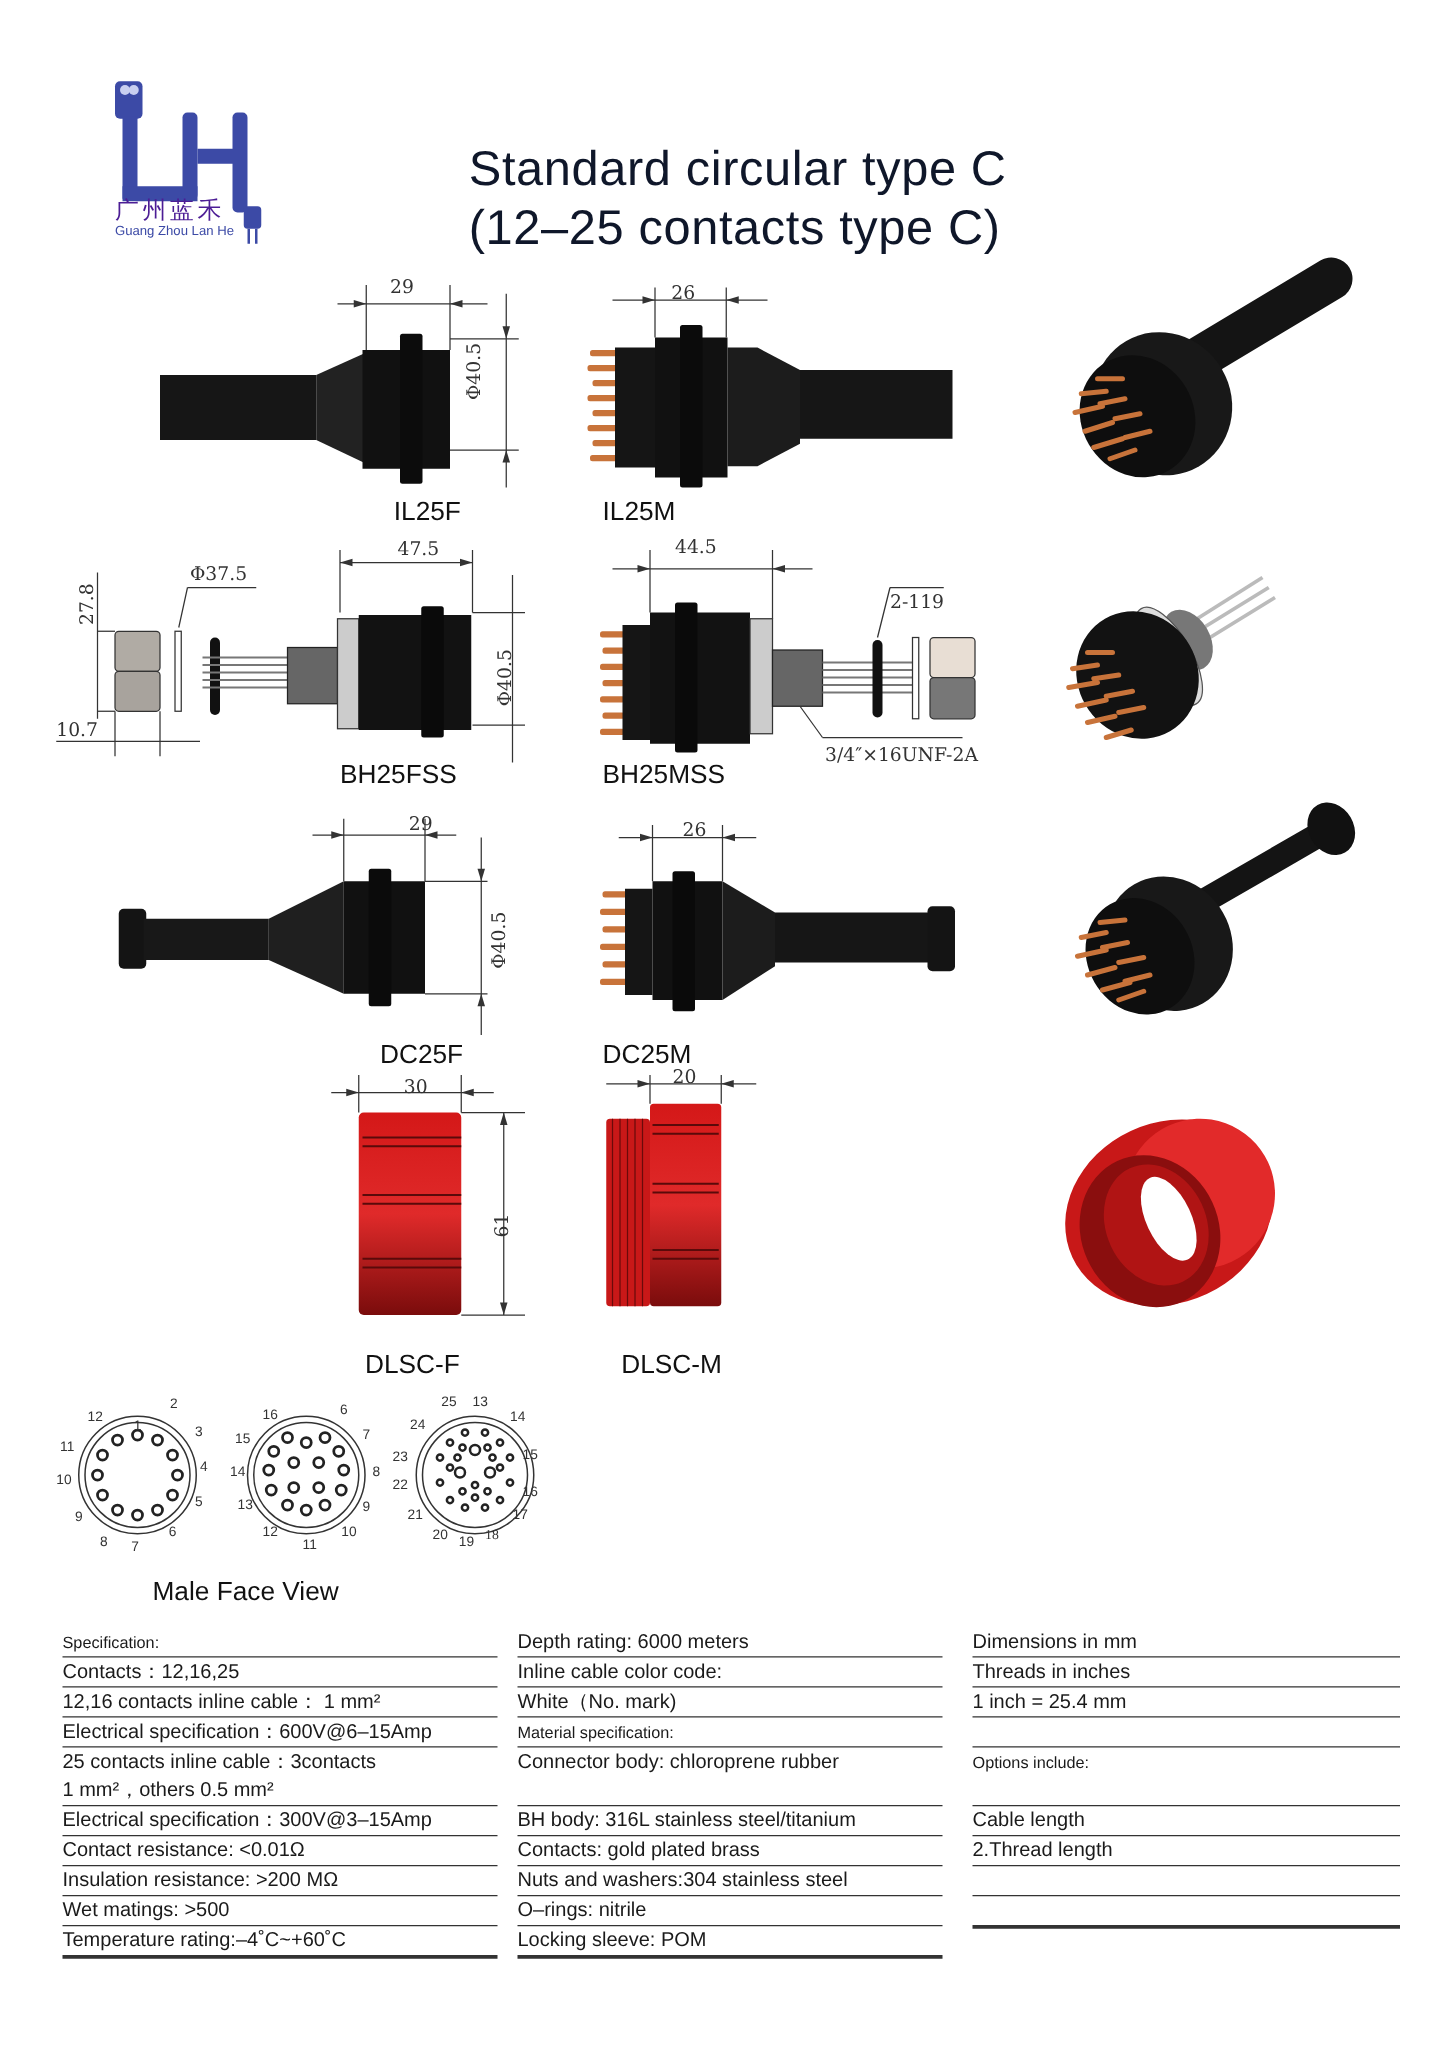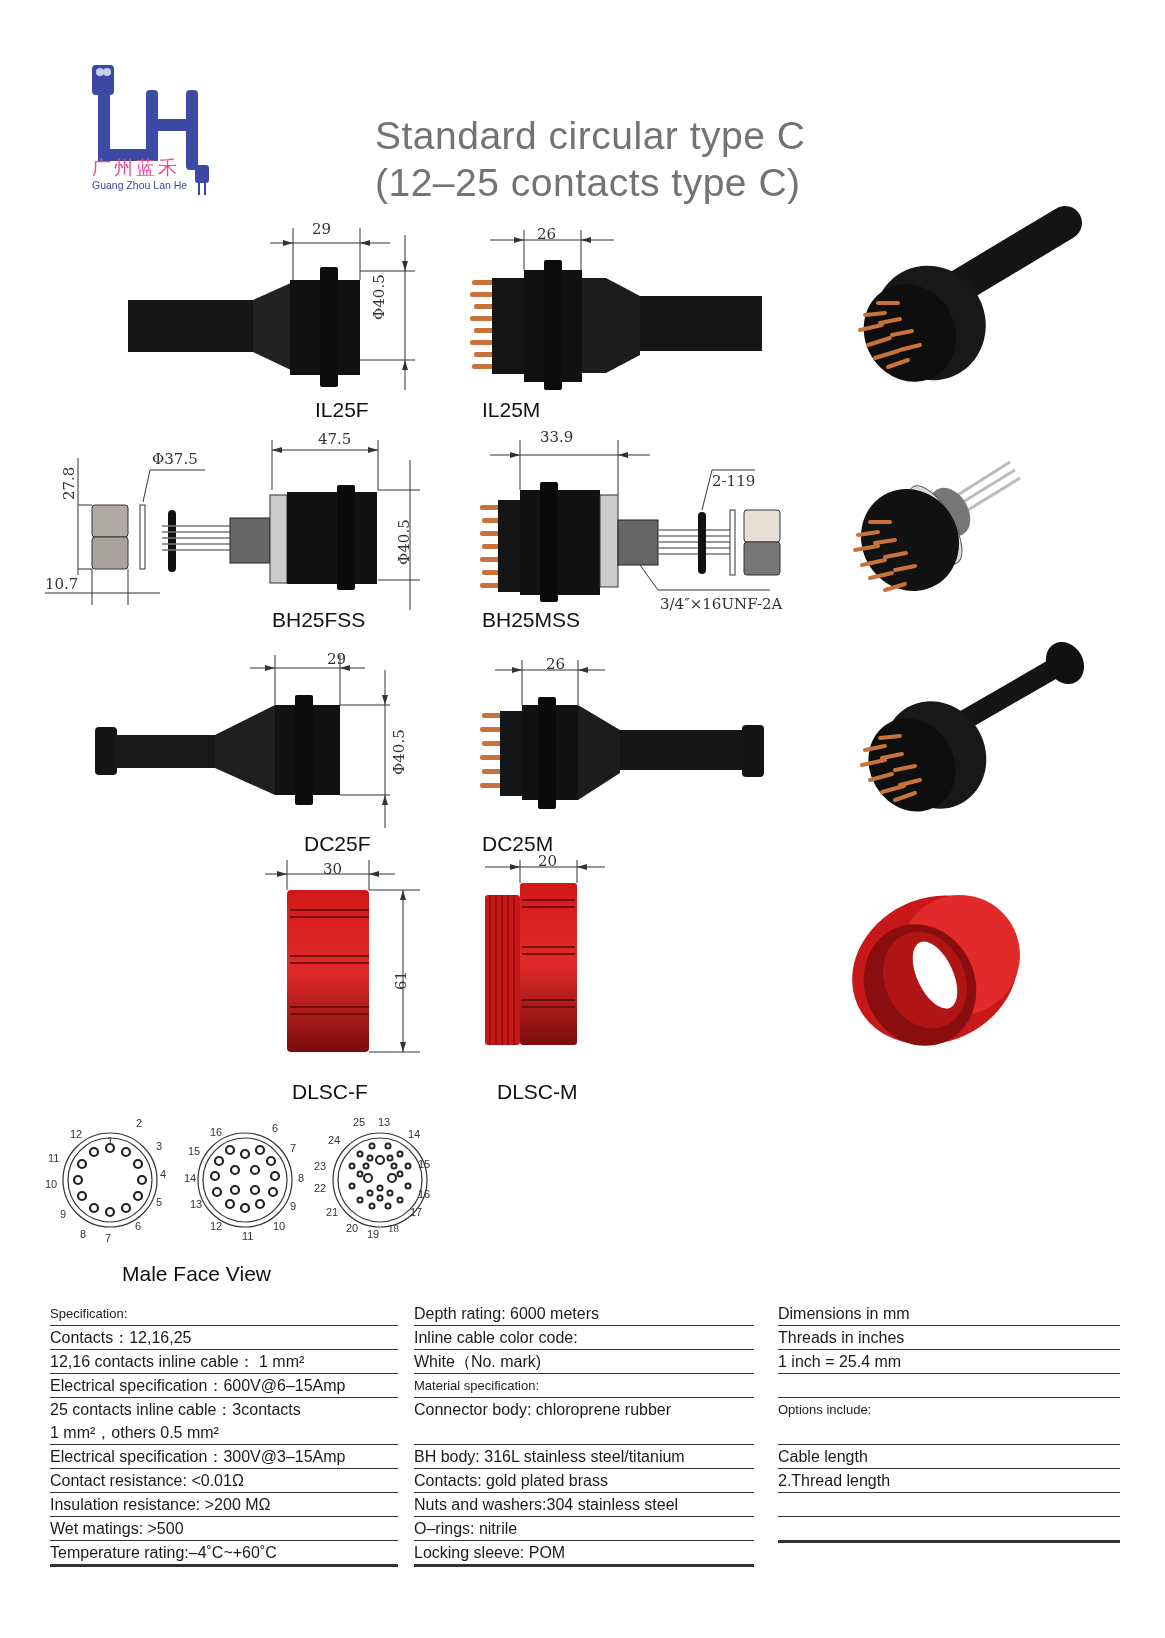--- a/index.html
+++ b/index.html
@@ -1,20 +1,20 @@
 <!DOCTYPE html>
 <html><head>
 <meta charset="utf-8">
 <style>
   html, body { margin:0; padding:0; background:#ffffff; }
   body { width:1165px; height:1638px; position:relative; overflow:hidden;
          font-family:"Liberation Sans", sans-serif; color:#1a1a1a; }
   .abs { position:absolute; }
-  .title { left:375px; top:112px; font-size:39px; line-height:47px; color:#737373; letter-spacing:0.5px; }
-  .logo-text-cn { font-size:19px; color:#ec4899; letter-spacing:3px; }
+  .title { left:375px; top:112px; font-size:39px; line-height:47px; color:#0f172a; letter-spacing:0.5px; }
+  .logo-text-cn { font-size:19px; color:#4c1d95; letter-spacing:3px; }
   .logo-text-en { font-size:10.5px; color:#3c4aa6; }
   .label { font-size:21px; color:#111; }
   .dim { font-family:"DejaVu Serif", serif; font-size:15px; color:#333; }
   .face-num { font-size:11px; color:#333; }
   .spec { position:absolute; top:1302px; font-size:16px; }
   .spec .row { border-bottom:1.5px solid #333; height:23px; line-height:23px; white-space:nowrap; }
   .spec .row.h { font-size:13px; font-weight:normal; }
   .spec .row.tall { height:46px; line-height:23px; }
   .spec .botline { border-bottom:3px solid #333; }
   svg { position:absolute; overflow:visible; }
@@ -178,21 +178,21 @@
   <line x1="40" y1="10" x2="40" y2="60" stroke="#333"></line>
     <line x1="138" y1="10" x2="138" y2="65" stroke="#333"></line>
   <line x1="10" y1="25" x2="170" y2="25" stroke="#333"></line>
   <polygon points="40,25 30,22 30,28" fill="#333"></polygon>
     <polygon points="138,25 148,22 148,28" fill="#333"></polygon>
   <line x1="160" y1="135" x2="178" y2="160" stroke="#333"></line>
     <line x1="178" y1="160" x2="290" y2="160" stroke="#333"></line>
   <line x1="222" y1="80" x2="232" y2="40" stroke="#333"></line>
     <line x1="232" y1="40" x2="275" y2="40" stroke="#333"></line>
 </svg>
-<div class="abs dim" style="left:540px;top:428px;">33.9</div>
+<div class="abs dim" style="left:540px;top:428px;">44.5</div>
 <div class="abs dim" style="left:712px;top:472px;">2-119</div>
 <div class="abs dim" style="left:660px;top:595px;">3/4″×16UNF-2A</div>
 <div class="abs label" style="left:482px;top:608px;">BH25MSS</div>
 
 <svg width="260" height="180" style="left:840px;top:440px;">
   <g stroke="#bbb" stroke-width="3">
       <line x1="110" y1="70" x2="175" y2="30"></line>
       <line x1="115" y1="78" x2="180" y2="38"></line>
       <line x1="105" y1="63" x2="170" y2="22"></line>
     </g>

